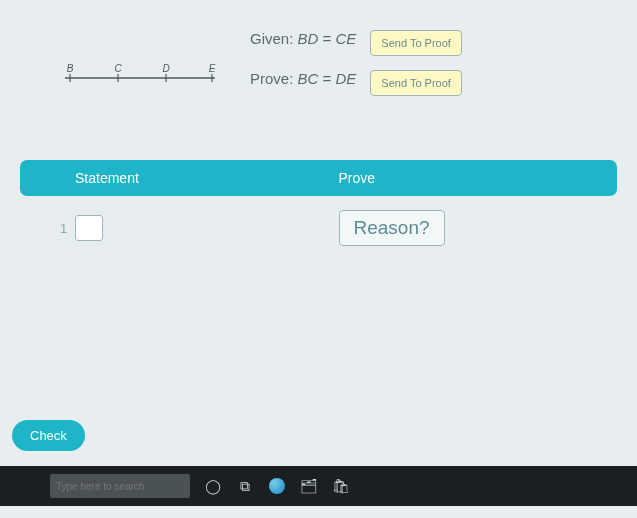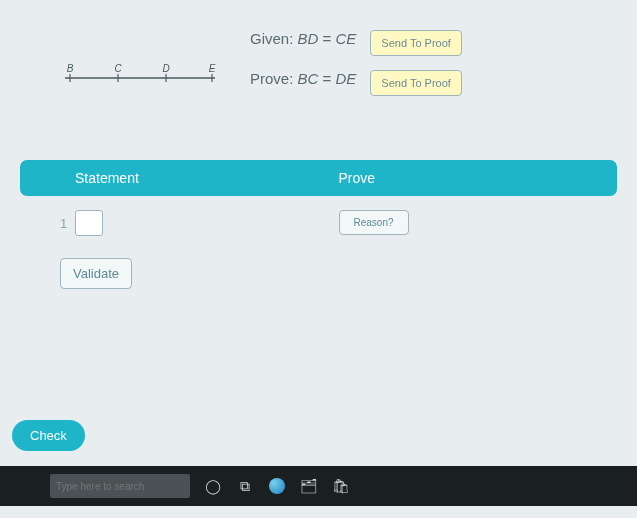--- a/index.html
+++ b/index.html
@@ -77,21 +77,21 @@
     border-radius: 3px;
   }
   .reason-cell {
     width: 50%;
     padding-left: 20px;
   }
   .btn-reason {
     border: 1px solid #9db6bd;
     background: #f2f7f8;
     color: #5e8a94;
-    font-size: 10px;
+    font-size: 19px;
     padding: 6px 14px;
     border-radius: 4px;
     cursor: pointer;
   }
   .btn-validate {
     border: 1px solid #9db6bd;
     background: #f2f7f8;
     color: #5e8a94;
     font-size: 13px;
     padding: 7px 12px;
@@ -191,21 +191,20 @@
   <div class="proof-row">
     <div class="stat-cell">
       <span class="row-num">1</span>
       <div class="seg-input"></div>
     </div>
     <div class="reason-cell">
       <button class="btn-reason">Reason?</button>
     </div>
   </div>
 
-  <button class="btn-validate">Validate</button>
 </div>
 
 <button class="btn-check">Check</button>
 
 <div class="taskbar">
   <input class="search-box" placeholder="Type here to search" style="">
   <div class="tb-icon">◯</div>
   <div class="tb-icon">⧉</div>
   <div class="tb-icon">
       <div class="edge-icon"></div>

